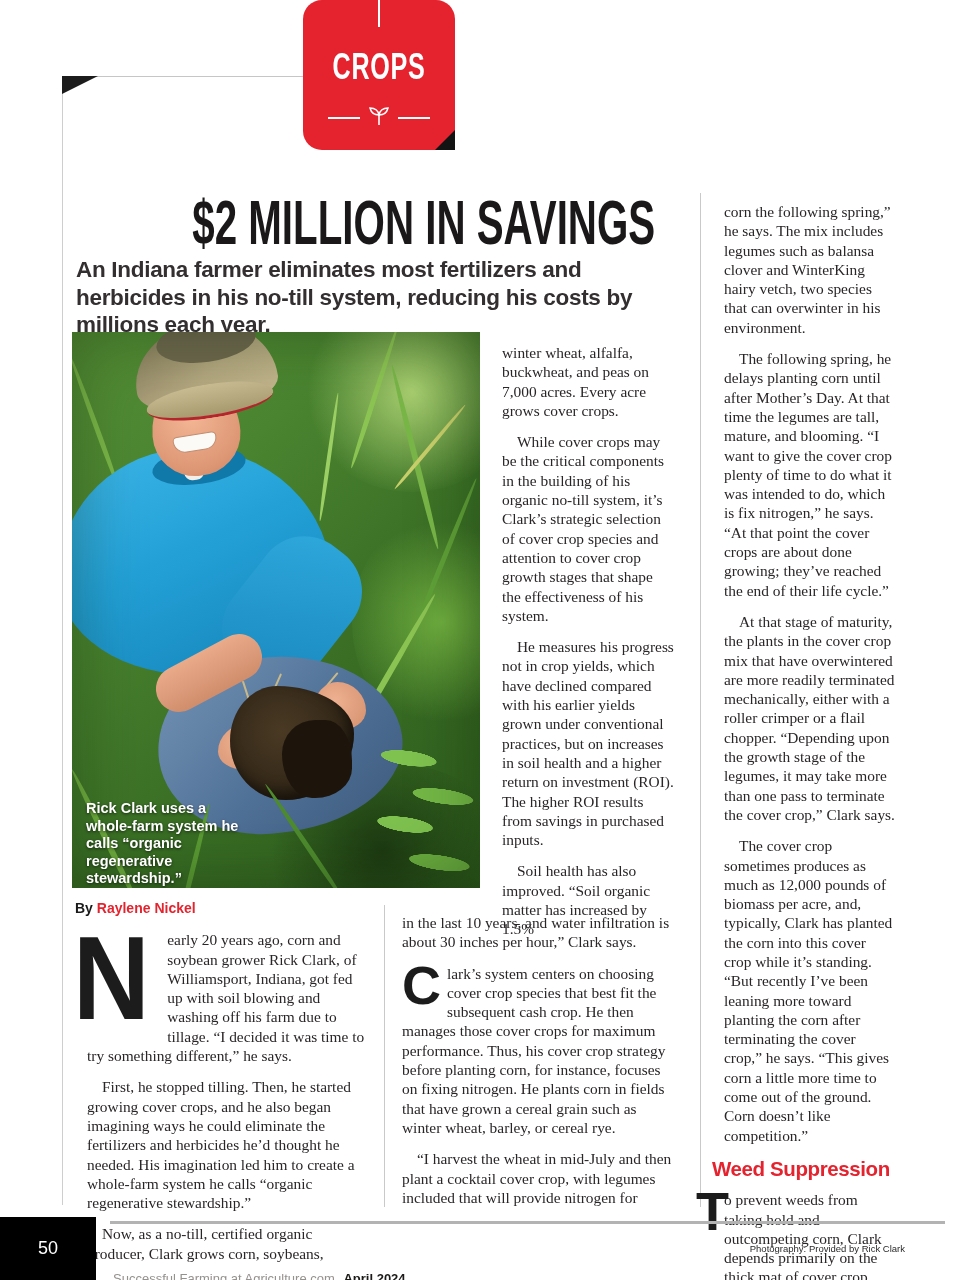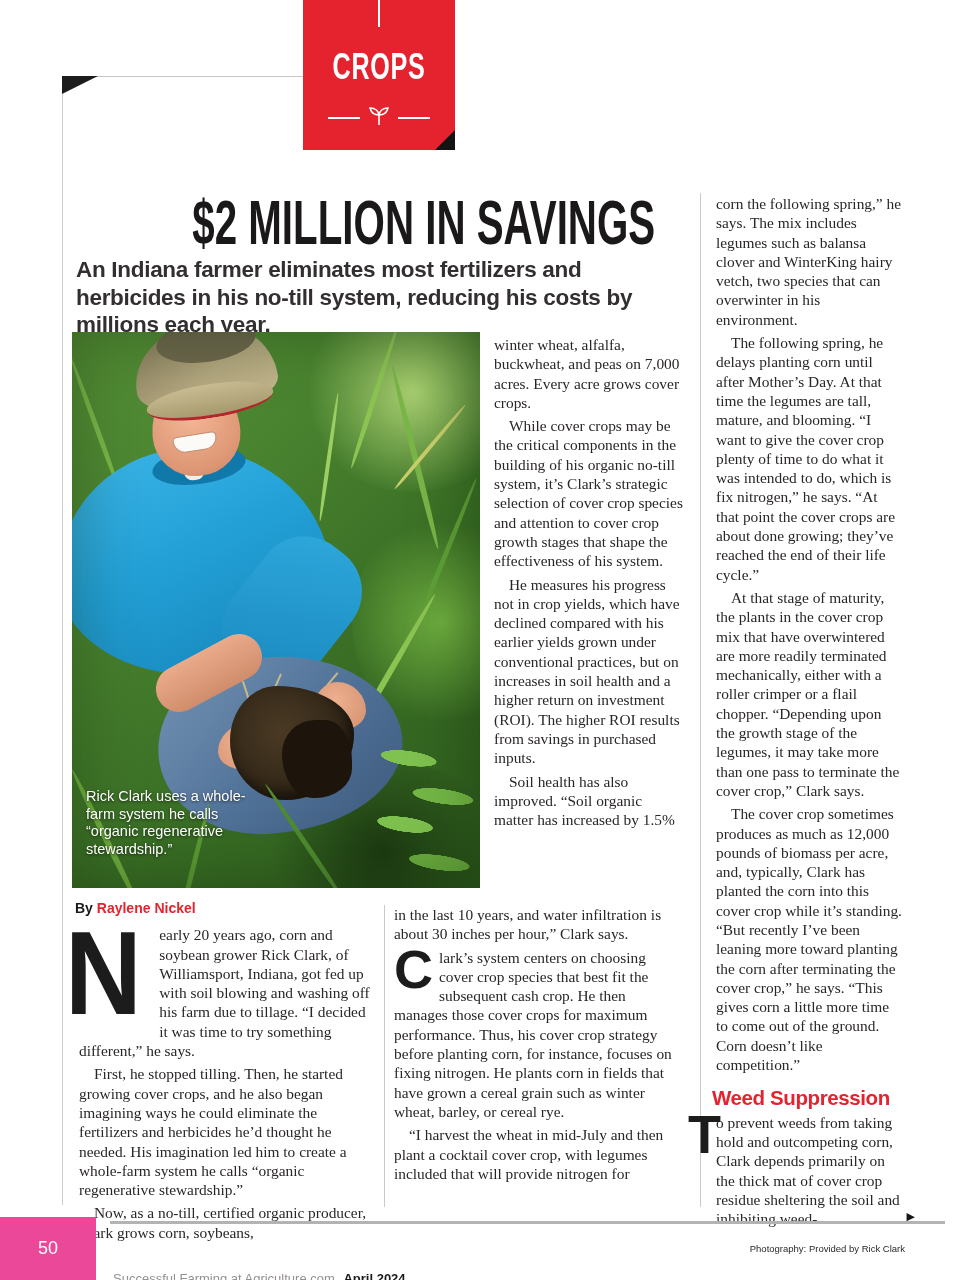--- a/index.html
+++ b/index.html
@@ -8,21 +8,21 @@
     position:relative; width:960px; height:1280px; margin:0 auto;
     background:#ffffff; overflow:hidden;
     font-family:"Liberation Serif", serif; color:#2a2627;
   }
   
   .frame-h { position:absolute; left:62px; top:76px; width:241px; height:1px; background:#c6c6c6; }
   .frame-v { position:absolute; left:62px; top:76px; width:1px; height:1129px; background:#cecece; }
   .corner-fold { position:absolute; left:62px; top:76px; width:0; height:0;
     border-top:18px solid #1c1c1c; border-right:36px solid transparent; }
   
-  .badge { position:absolute; left:303px; top:0; width:152px; height:150px; background:#e4232e; }
+  .badge { position:absolute; left:303px; top:0; width:152px; height:150px; background:#e4232e;border-radius:19px; }
   .badge-tick { position:absolute; left:75px; top:0; width:2px; height:27px; background:#ffffff; }
   .badge-label { position:absolute; left:0; right:0; top:46px; text-align:center;
     font-family:"Liberation Sans", sans-serif; font-weight:bold; font-size:37px;
     color:#ffffff; letter-spacing:1px; transform:scaleX(0.68); white-space:nowrap; }
   .badge-orn { position:absolute; left:0; right:0; bottom:20px; display:flex;
     align-items:center; justify-content:center; gap:7px; }
   .badge-orn .line { width:32px; height:2px; background:#ffffff; }
   .badge-fold { position:absolute; right:0; bottom:0; width:0; height:0;
     border-bottom:20px solid #131313; border-left:20px solid transparent; }
   
@@ -97,26 +97,26 @@
   .rt2 { left:176px; top:348px; transform:rotate(-18deg); }
   .rt3 { left:252px; top:336px; transform:rotate(40deg); }
   .fern { left:296px; top:396px; width:112px; height:165px;
     background:
       radial-gradient(ellipse 46px 12px at 30% 20%, #7fc24f 60%, rgba(0,0,0,0) 62%),
       radial-gradient(ellipse 50px 12px at 65% 40%, #74b846 60%, rgba(0,0,0,0) 62%),
       radial-gradient(ellipse 46px 12px at 35% 60%, #7fc24f 60%, rgba(0,0,0,0) 62%),
       radial-gradient(ellipse 50px 12px at 70% 80%, #6bae40 60%, rgba(0,0,0,0) 62%);
     transform:rotate(8deg); }
   .vignette { position:absolute; inset:0; box-shadow:inset 0 0 70px rgba(15,35,8,.4); }
-  .photo-caption { position:absolute; left:14px; top:456px; width:160px;
-    font-family:"Liberation Sans", sans-serif; font-weight:normal; font-size:14.5px;
+  .photo-caption { position:absolute; left:14px; top:468px; width:160px;
+    font-family:"Liberation Sans", sans-serif; font-weight:bold; font-size:14.5px;
     line-height:17.5px; color:#ffffff; text-shadow:0 1px 3px rgba(0,0,0,.65); }
   
   .col { position:absolute; font-size:15.4px; line-height:19.3px; text-align:left; }
-  .col p { margin:4px; }
+  .col p { margin:12px; }
   .col p.ind { text-indent:15px; }
   .col-mid-top { left:490px; top:331px; width:197px; }
   .col-right { left:712px; top:190px; width:195px; }
   .col-left-lower { left:75px; top:899px; width:304px; }
   .col-mid-lower { left:390px; top:901px; width:296px; }
   .divider { position:absolute; width:1px; background:#c9c9c9; }
   .div-right { left:700px; top:193px; height:1014px; }
   .div-mid { left:384px; top:905px; height:302px; }
   .red-h { font-family:"Liberation Sans", sans-serif; font-weight:bold; font-size:20.5px;
     color:#e4232e; letter-spacing:-0.4px; margin:14px 0 5px; }
@@ -126,21 +126,21 @@
   .dc { float:left; font-family:"Liberation Sans", sans-serif; font-weight:bold; color:#1c1c1c; }
   .dc-n { font-size:118px; line-height:96px; padding:0 9px 8px 0; margin-left:-14px;
     transform:scaleX(0.9); transform-origin:left top; }
   .dc-c { font-size:54px; line-height:40px; padding:1px 6px 0 0; }
   .p-t { position:relative; }
   .dc-t { position:absolute; left:-28px; top:-1px; font-family:"Liberation Sans", sans-serif;
     font-weight:bold; font-size:54px; line-height:44px; color:#1c1c1c; }
   .cont-arrow { position:absolute; right:-12px; bottom:2px; font-size:11px; color:#161616;
     font-family:"DejaVu Sans", sans-serif; }
   
-  .page-num-box { position:absolute; left:0; top:1217px; width:96px; height:63px; background:#ec4899;
+  .page-num-box { position:absolute; left:0; top:1217px; width:96px; height:63px; background:#000000;
     display:flex; align-items:center; justify-content:center;
     font-family:"Liberation Sans", sans-serif; font-size:18px; color:#ffffff; }
   .footer-rule { position:absolute; left:110px; top:1221px; width:835px; height:3px; background:#b3b3b3; }
   .footer-left { position:absolute; left:113px; top:1239px; font-family:"Liberation Sans", sans-serif;
     font-size:13px; color:#95918f;margin-top:32px; }
   .footer-left .issue { color:#1d1b1a; font-weight:bold; margin-left:5px; }
   .footer-credit { position:absolute; right:55px; top:1243px; font-family:"Liberation Sans", sans-serif;
     font-size:9.5px; color:#2b2929;padding-left:32px; }
 </style>
 </head>

